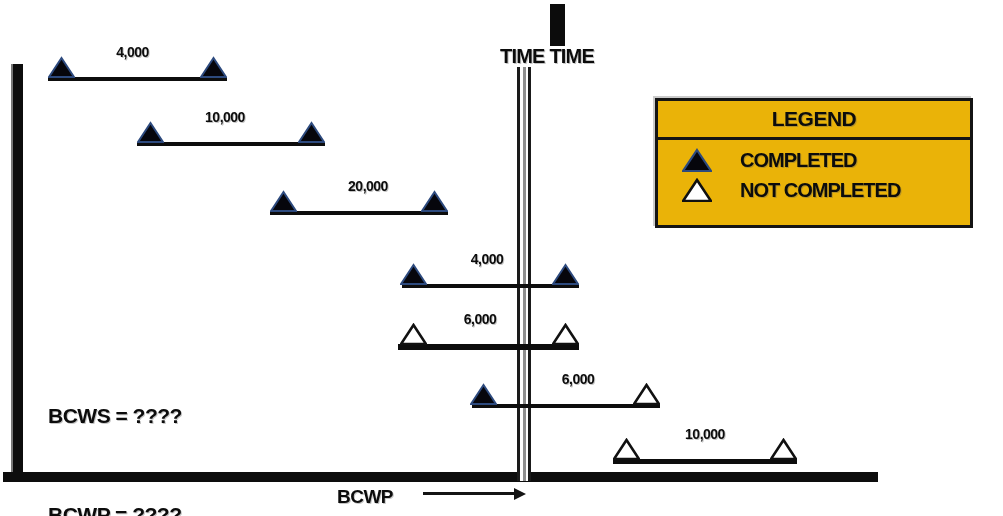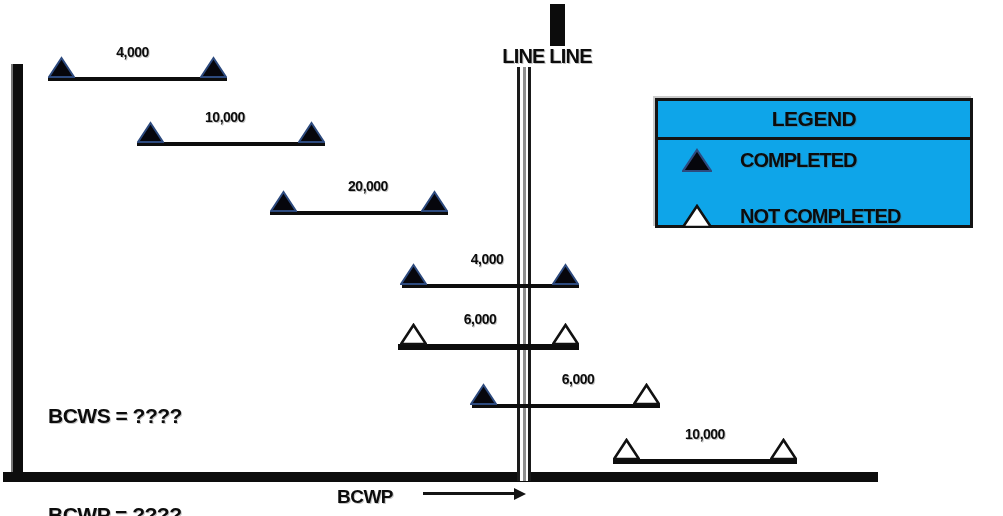--- a/index.html
+++ b/index.html
@@ -20,21 +20,21 @@
     font-size:20px;letter-spacing:-0.8px;text-align:center;
     text-shadow:1px 1px 0 rgba(90,90,90,.35);white-space:nowrap;
   }
   .timeline-rule{
     background:#fff;border-left:3px solid #1a1a1a;border-right:3px solid #1a1a1a;
   }
   .timeline-rule .mid{
     position:absolute;left:50%;top:0;bottom:0;width:3px;margin-left:-1.5px;background:#8f8f8f;
   }
   .legend-box{
-    background:#0ea5e9;border:3px solid #141414;
+    background:#eab308;border:3px solid #141414;
     box-shadow:-2px -2px 0 rgba(160,160,160,.55);
   }
   .legend-header{
     position:absolute;left:0;right:0;top:0;height:36px;line-height:36px;
     text-align:center;font-size:21px;letter-spacing:-0.5px;
     border-bottom:3px solid #141414;text-shadow:1px 1px 0 rgba(90,90,90,.35);
   }
   .legend-item{
     position:absolute;left:22px;right:8px;height:30px;
     display:flex;align-items:center;
@@ -60,21 +60,21 @@
 </style>
 </head>
 <body>
 
 <div class="canvas">
 
   <div class="abs axis" style="left:11px;top:64px;width:10px;height:418px;border-left:2px solid #777;"></div>
   <div class="abs axis" style="left:3px;top:472px;width:875px;height:10px;"></div>
 
   <div class="abs timeline-top" style="left:550px;top:4px;width:15px;height:42px;"></div>
-  <div class="abs timeline-label" style="left:481px;top:45px;width:132px;">LINE LINE</div>
+  <div class="abs timeline-label" style="left:481px;top:45px;width:132px;">TIME TIME</div>
   <div class="abs timeline-rule" style="left:517px;top:67px;width:8px;height:414px;">
     <div class="mid"></div>
   </div>
 
   <div class="abs task-line" style="left:48px;top:77px;width:179px;height:4px;"></div>
   <svg class="tri" style="left:48px;top:56px;" width="27" height="22" viewBox="0 0 27 22">
       <path d="M13.5 2 L26 21 L1 21 Z" fill="#06060c" stroke="#2d4a7e" stroke-width="2"></path>
     </svg>
   <svg class="tri" style="left:200px;top:56px;" width="27" height="22" viewBox="0 0 27 22">
       <path d="M13.5 2 L26 21 L1 21 Z" fill="#06060c" stroke="#2d4a7e" stroke-width="2"></path>
@@ -138,21 +138,21 @@
   <div class="abs legend-box" style="left:655px;top:98px;width:312px;height:124px;">
     <div class="legend-header">LEGEND</div>
     <div class="legend-item" style="top:44px;">
       <span class="sym">
         <svg width="30" height="24" viewBox="0 0 30 24">
             <path d="M15 2 L29 23 L1 23 Z" fill="#06060c" stroke="#2d4a7e" stroke-width="2.2"></path>
           </svg>
       </span>
       <span class="lbl">COMPLETED</span>
     </div>
-    <div class="legend-item" style="top:100px;">
+    <div class="legend-item" style="top:74px;">
       <span class="sym">
         <svg width="30" height="24" viewBox="0 0 30 24">
             <path d="M15 2 L29 23 L1 23 Z" fill="#ffffff" stroke="#111111" stroke-width="2.6"></path>
           </svg>
       </span>
       <span class="lbl">NOT COMPLETED</span>
     </div>
   </div>
 
   <div class="abs metrics" style="left:48px;top:333px;">

